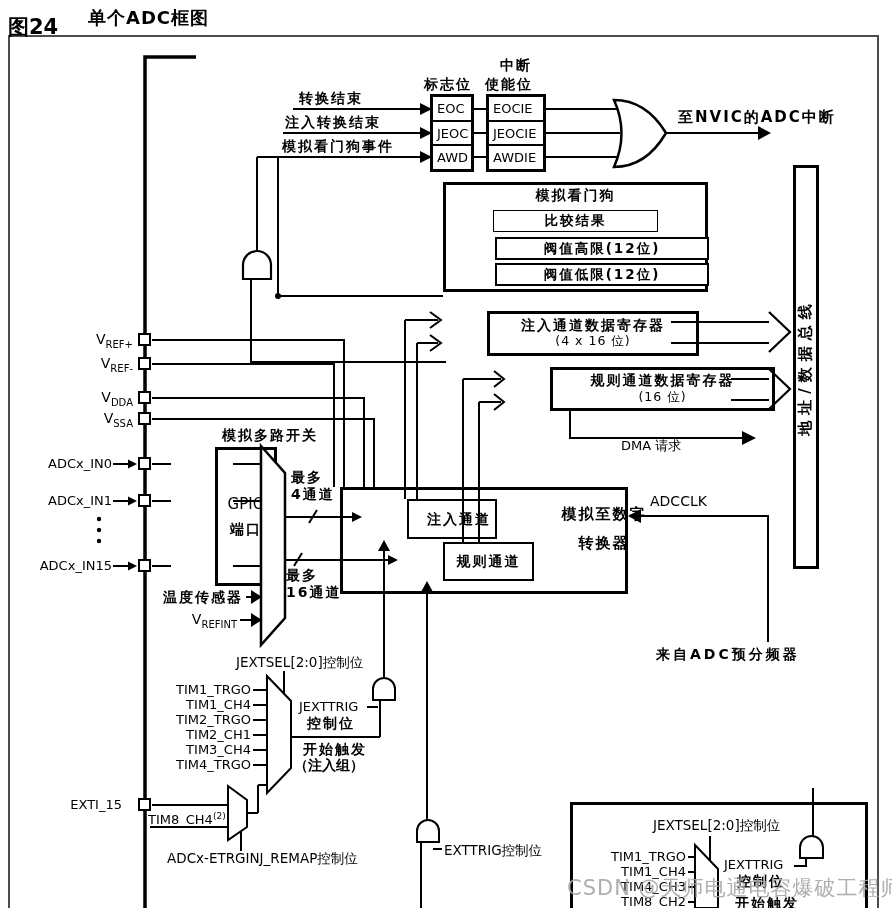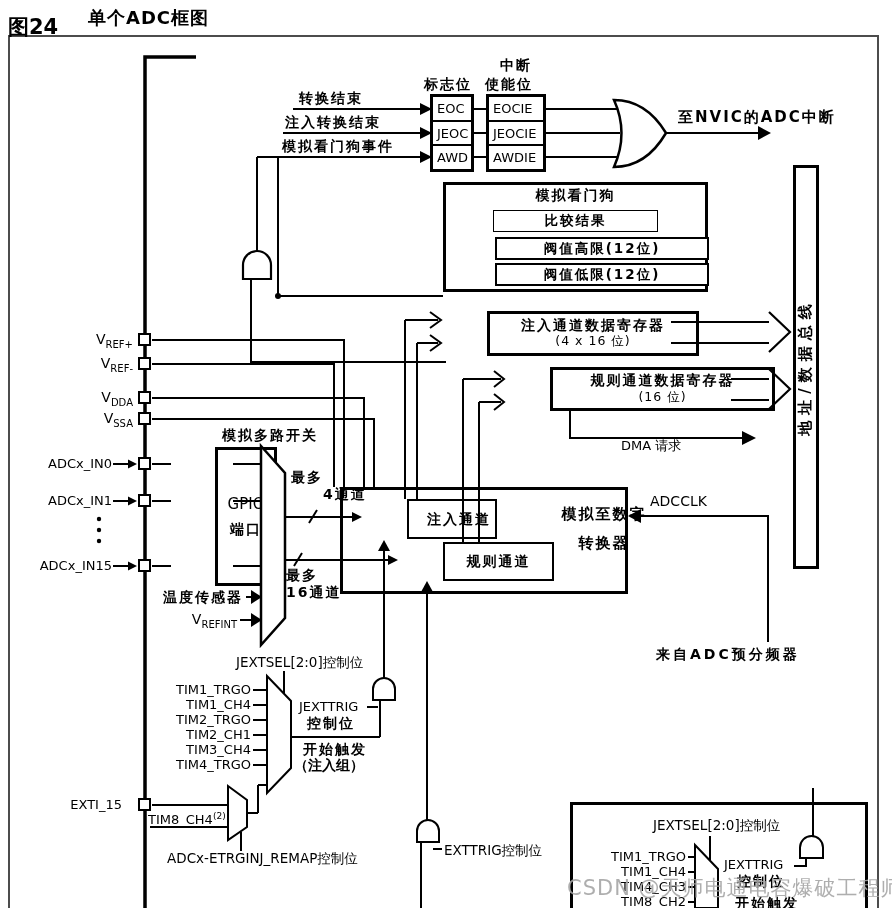--- a/index.html
+++ b/index.html
@@ -77,21 +77,21 @@
 
   <div class="box ctr" style="left:171px;top:447px;width:62px;height:139px;">
     <span class="lat" style="font-size:15px;margin-bottom:8px;">GPIO</span>
     <span class="lbl" style="position:static;">端口</span>
   </div>
 
   <div class="box" style="left:340px;top:487px;width:288px;height:107px;"></div>
   <div class="box ctr thin" style="left:363px;top:499px;width:90px;height:40px;padding-left:14px;">
     <span class="lbl" style="position:static;">注入通道</span>
   </div>
-  <div class="box ctr thin" style="left:399px;top:542px;width:111px;height:39px;">
+  <div class="box ctr thin" style="left:399px;top:542px;width:91px;height:39px;">
     <span class="lbl" style="position:static;">规则通道</span>
   </div>
   <div class="ctr" style="position:absolute;left:496px;top:506px;width:128px;z-index:4;">
     <span class="lbl" style="position:static;font-size:15px;margin-bottom:12px;">模拟至数字</span>
     <span class="lbl" style="position:static;font-size:15px;">转换器</span>
   </div>
 
   <div class="box" style="left:570px;top:802px;width:298px;height:110px;"></div>
 
   <svg class="wires" width="892" height="908" viewBox="0 0 892 908">
@@ -198,21 +198,21 @@
   <div class="lbl lat ra" style="left:53px;top:355px;width:80px;font-size:14px;"><span>V</span><sub>REF-</sub></div>
   <div class="lbl lat ra" style="left:53px;top:389px;width:80px;font-size:14px;"><span>V</span><sub>DDA</sub></div>
   <div class="lbl lat ra" style="left:53px;top:410px;width:80px;font-size:14px;"><span>V</span><sub>SSA</sub></div>
   <div class="lbl lat ra" style="left:27px;top:457px;width:85px;">ADCx_IN0</div>
   <div class="lbl lat ra" style="left:27px;top:494px;width:85px;">ADCx_IN1</div>
   <div class="lbl lat ra" style="left:27px;top:559px;width:85px;">ADCx_IN15</div>
   <div class="lbl lat ra" style="left:52px;top:798px;width:70px;">EXTI_15</div>
 
   <div class="lbl" style="left:222px;top:427px;">模拟多路开关</div>
   <div class="lbl" style="left:291px;top:469px;">最多</div>
-  <div class="lbl" style="left:291px;top:486px;margin-left:32px;">4通道</div>
+  <div class="lbl" style="left:291px;top:486px;">4通道</div>
   <div class="lbl" style="left:286px;top:567px;">最多</div>
   <div class="lbl" style="left:286px;top:584px;">16通道</div>
   <div class="lbl ra" style="left:143px;top:589px;width:100px;">温度传感器</div>
   <div class="lbl lat ra" style="left:167px;top:611px;width:70px;font-size:14px;"><span>V</span><sub>REFINT</sub></div>
 
   <div class="lbl lat" style="left:236px;top:655px;font-size:13.5px;">JEXTSEL[2:0]控制位</div>
   <div class="lbl lat ra" style="left:151px;top:683px;width:100px;">TIM1_TRGO</div>
   <div class="lbl lat ra" style="left:151px;top:698px;width:100px;">TIM1_CH4</div>
   <div class="lbl lat ra" style="left:151px;top:713px;width:100px;">TIM2_TRGO</div>
   <div class="lbl lat ra" style="left:151px;top:728px;width:100px;">TIM2_CH1</div>

